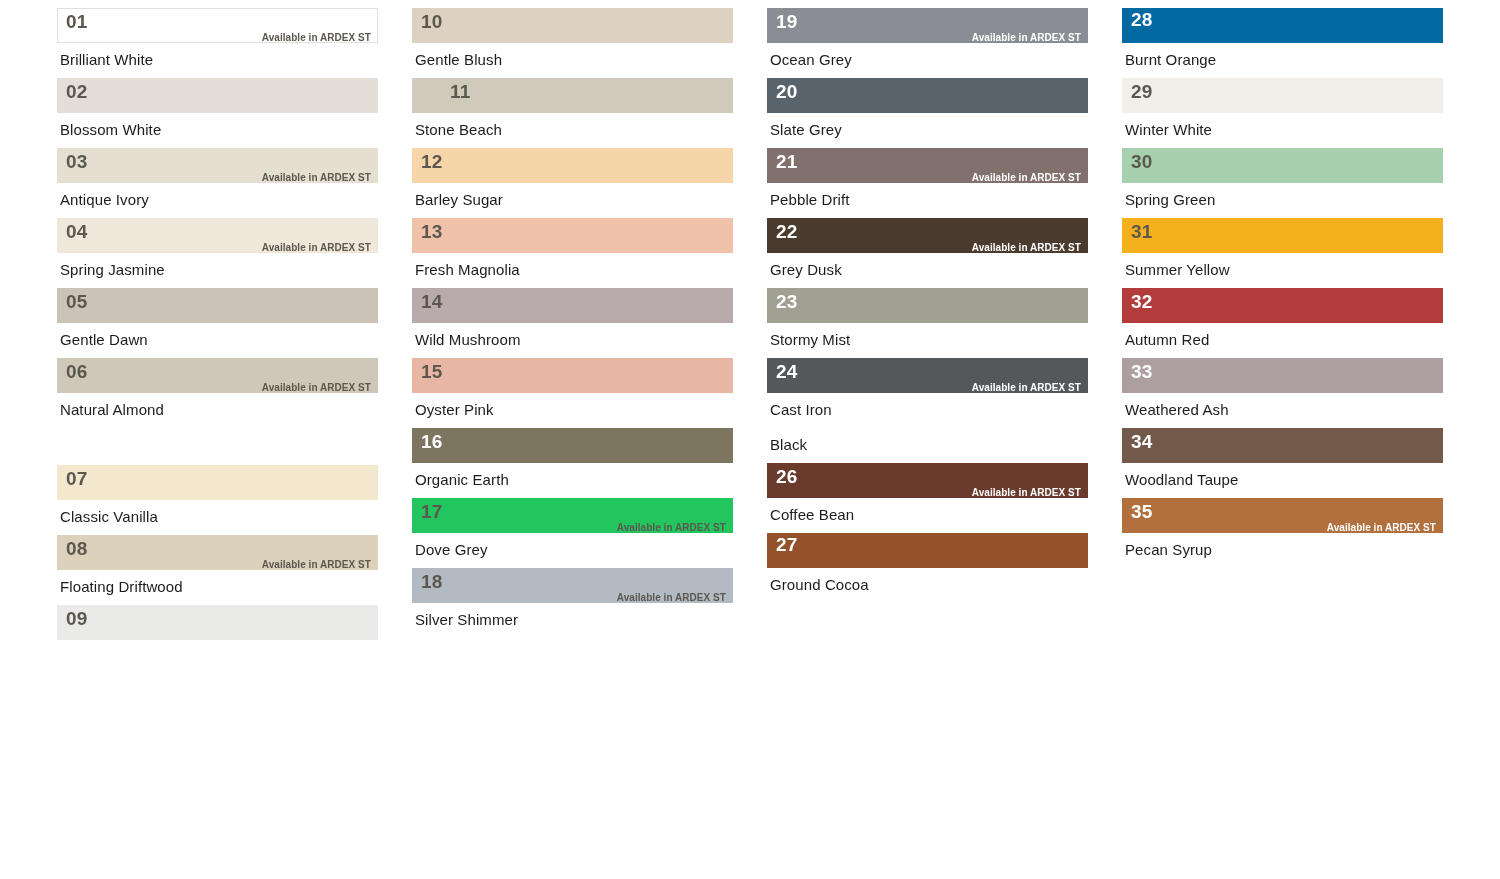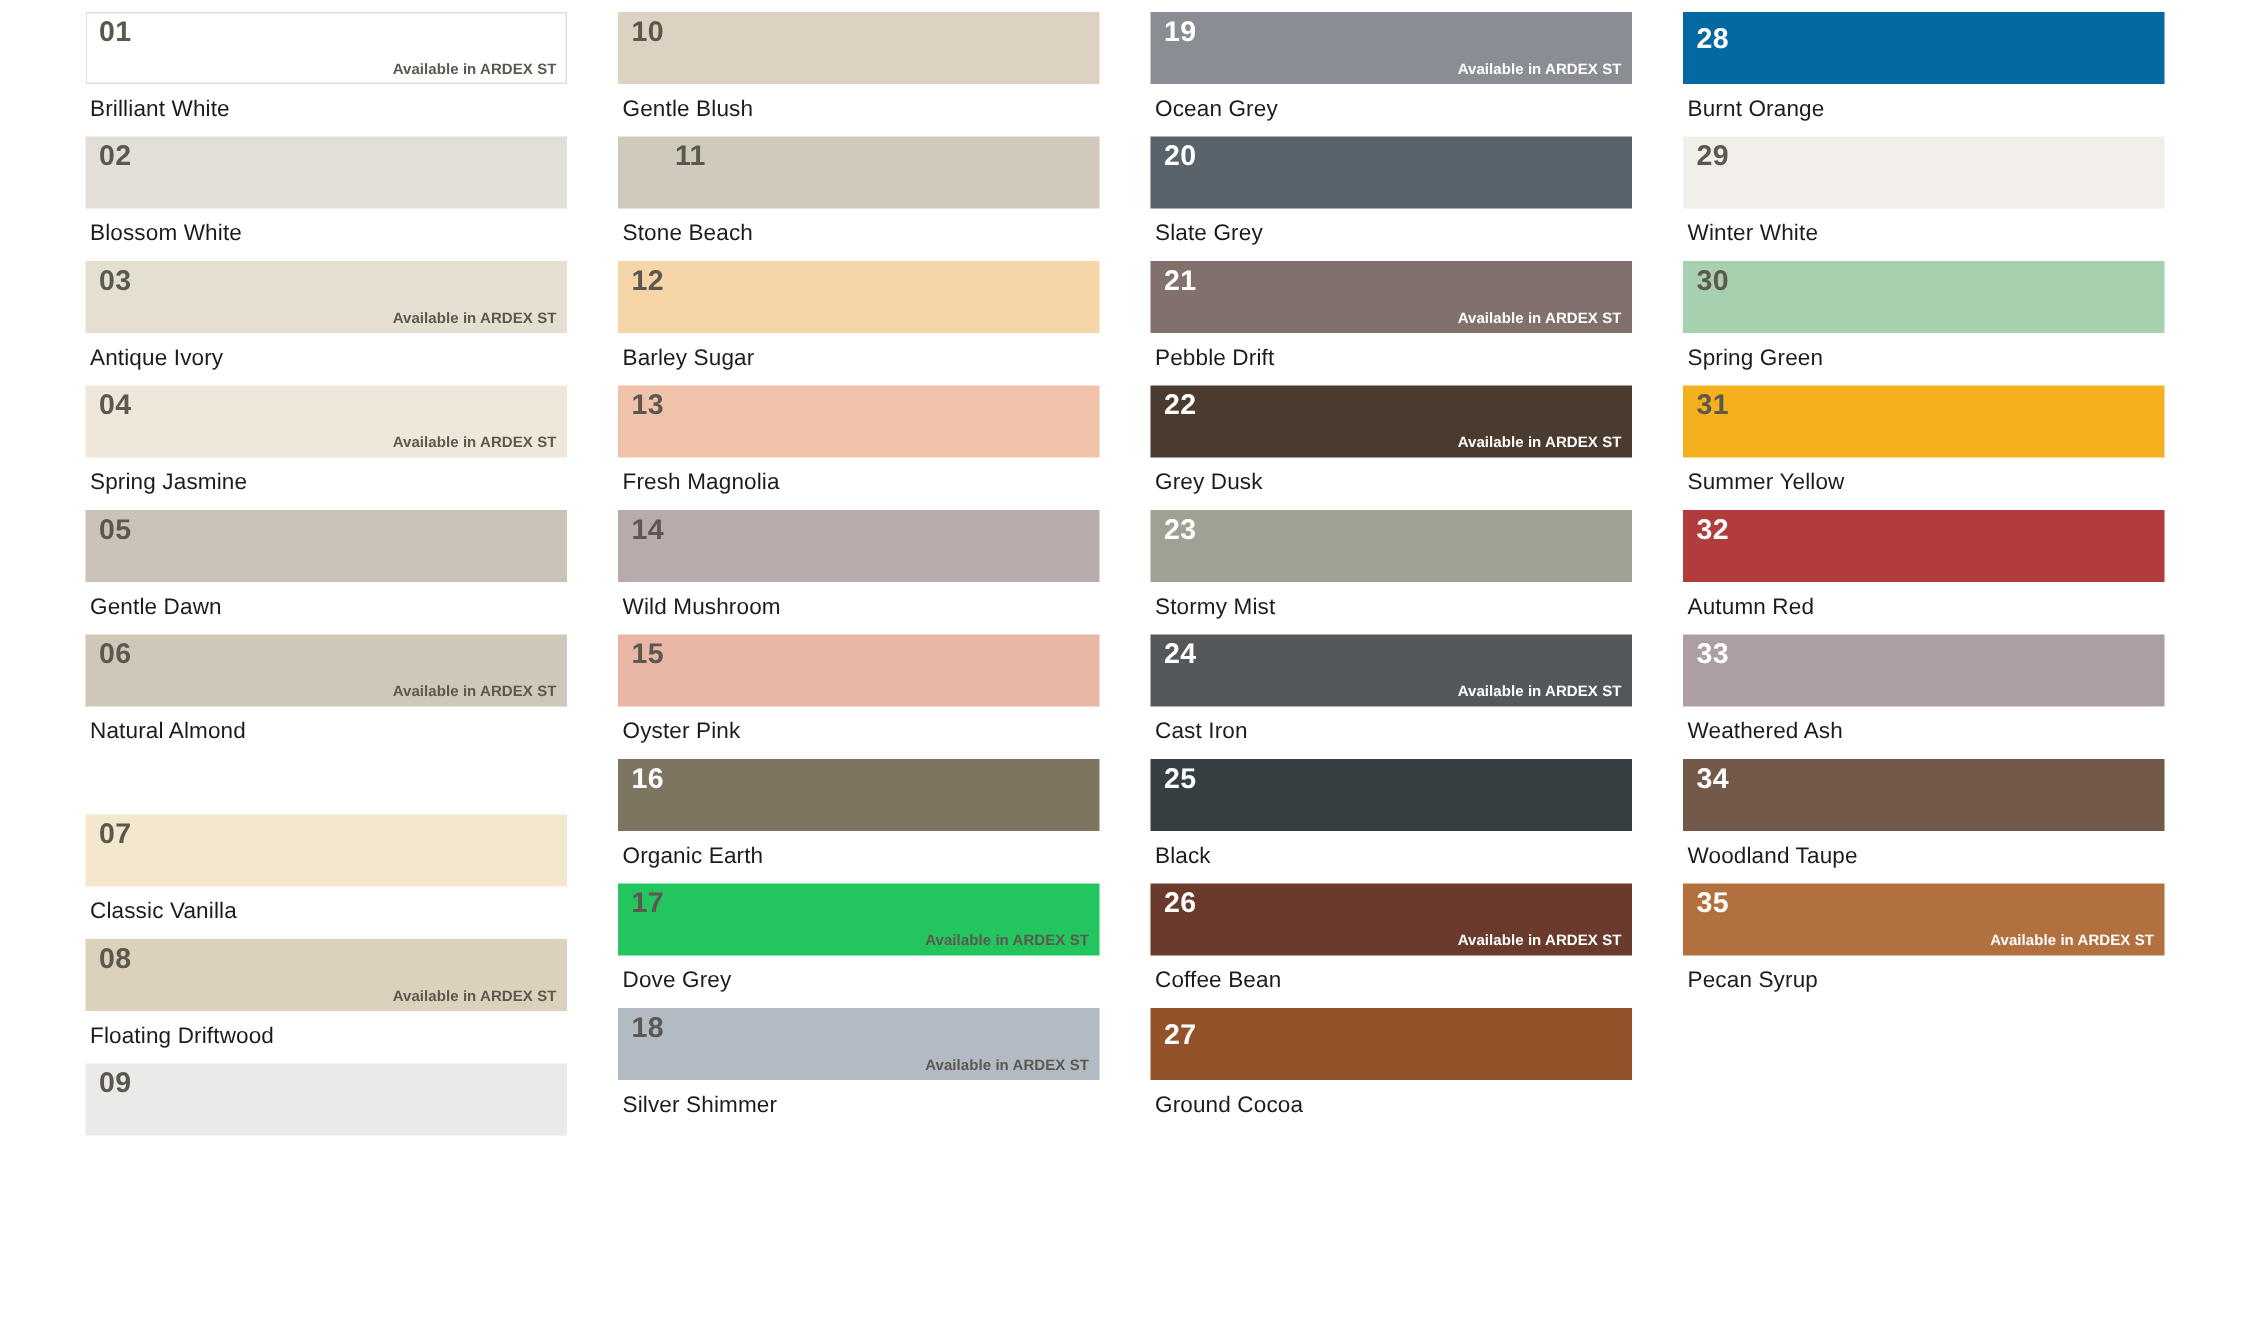--- a/index.html
+++ b/index.html
@@ -20,21 +20,21 @@
     column-gap:34px;
     align-content:start;
   }
   .col{display:flex;flex-direction:column;}
   .swatch{
     width:100%;
     margin-bottom:11px;
   }
   .bar{
     position:relative;
-    height:48px;
+    height:35px;
     box-sizing:border-box;
     padding:4px 7px 3px 9px;
     display:flex;
     flex-direction:column;
     justify-content:space-between;
     align-items:stretch;
   }
   .bar.bordered{box-shadow:inset 0 0 0 1px #e2e0dc;}
   .num{
     font-size:19px;
@@ -233,24 +233,20 @@
         <div class="name">Stormy Mist</div>
       </div>
       <div class="swatch">
         <div class="bar t-light" style="background: rgb(85, 88, 90);">
           <div class="num">24</div>
           <div class="avail">Available in ARDEX ST</div>
         </div>
         <div class="name">Cast Iron</div>
       </div>
       <div class="swatch">
-        <div class="bar t-light" style="background: rgb(54, 63, 66);">
-          <div class="num">25</div>
-          <div class="avail hidden" aria-hidden="true">Available in ARDEX ST</div>
-        </div>
         <div class="name">Black</div>
       </div>
       <div class="swatch">
         <div class="bar t-light" style="background: rgb(106, 59, 44);">
           <div class="num">26</div>
           <div class="avail">Available in ARDEX ST</div>
         </div>
         <div class="name">Coffee Bean</div>
       </div>
       <div class="swatch">

